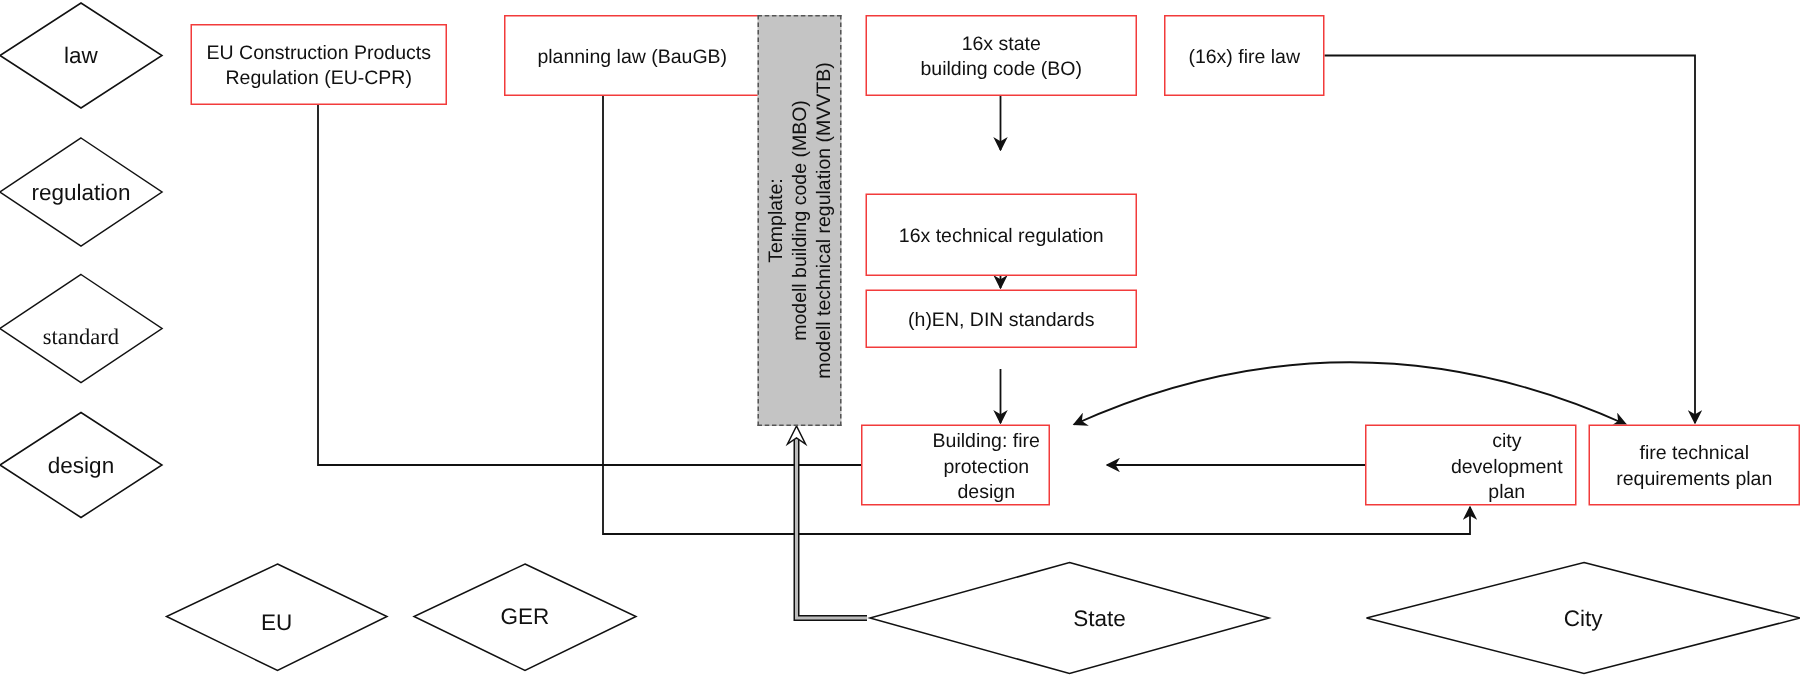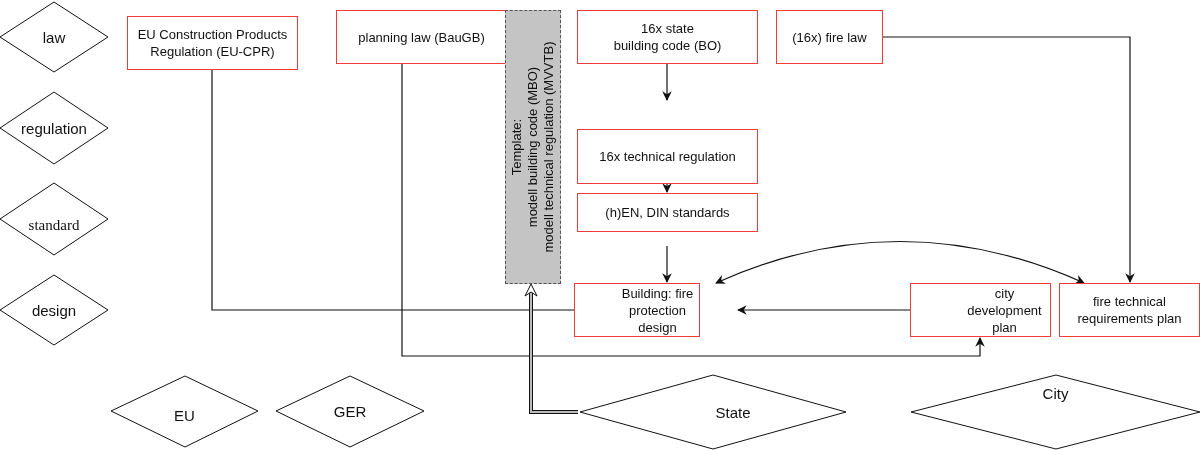--- a/index.html
+++ b/index.html
@@ -51,21 +51,21 @@
 </svg>
 
 <div class="diamond-label" style="left:0;top:2px;width:108px;height:70px;">law</div>
 <div class="diamond-label" style="left:0;top:92px;width:108px;height:72px;text-align:center;">regulation</div>
 <div class="diamond-label" style="left:0;top:189px;width:108px;height:72px;font-family:Liberation Serif, serif;">standard</div>
 <div class="diamond-label" style="left:0;top:275px;width:108px;height:70px;">design</div>
 
 <div class="diamond-label" style="left:111px;top:380px;width:147px;height:71px;">EU</div>
 <div class="diamond-label" style="left:276px;top:376px;width:148px;height:71px;">GER</div>
 <div class="diamond-label" style="left:600px;top:375px;width:266px;height:74px;">State</div>
-<div class="diamond-label" style="left:911px;top:356px;width:289px;height:74px;">City</div>
+<div class="diamond-label" style="left:911px;top:375px;width:289px;height:74px;">City</div>
 
 <div class="node" style="left:127px;top:16px;width:171px;height:54px;">EU Construction Products
 Regulation (EU-CPR)</div>
 <div class="node" style="left:316px;top:10px;width:171px;height:54px;margin-left:20px;">planning law (BauGB)</div>
 <div class="node" style="left:577px;top:10px;width:181px;height:54px;">16x state
 building code (BO)</div>
 <div class="node" style="left:577px;top:101px;width:181px;height:55px;margin-top:28px;">16x technical regulation</div>
 <div class="node" style="left:577px;top:193px;width:181px;height:39px;">(h)EN, DIN standards</div>
 <div class="node" style="left:574px;top:283px;width:126px;height:54px;padding-left:41px;">Building: fire
 protection design</div>

